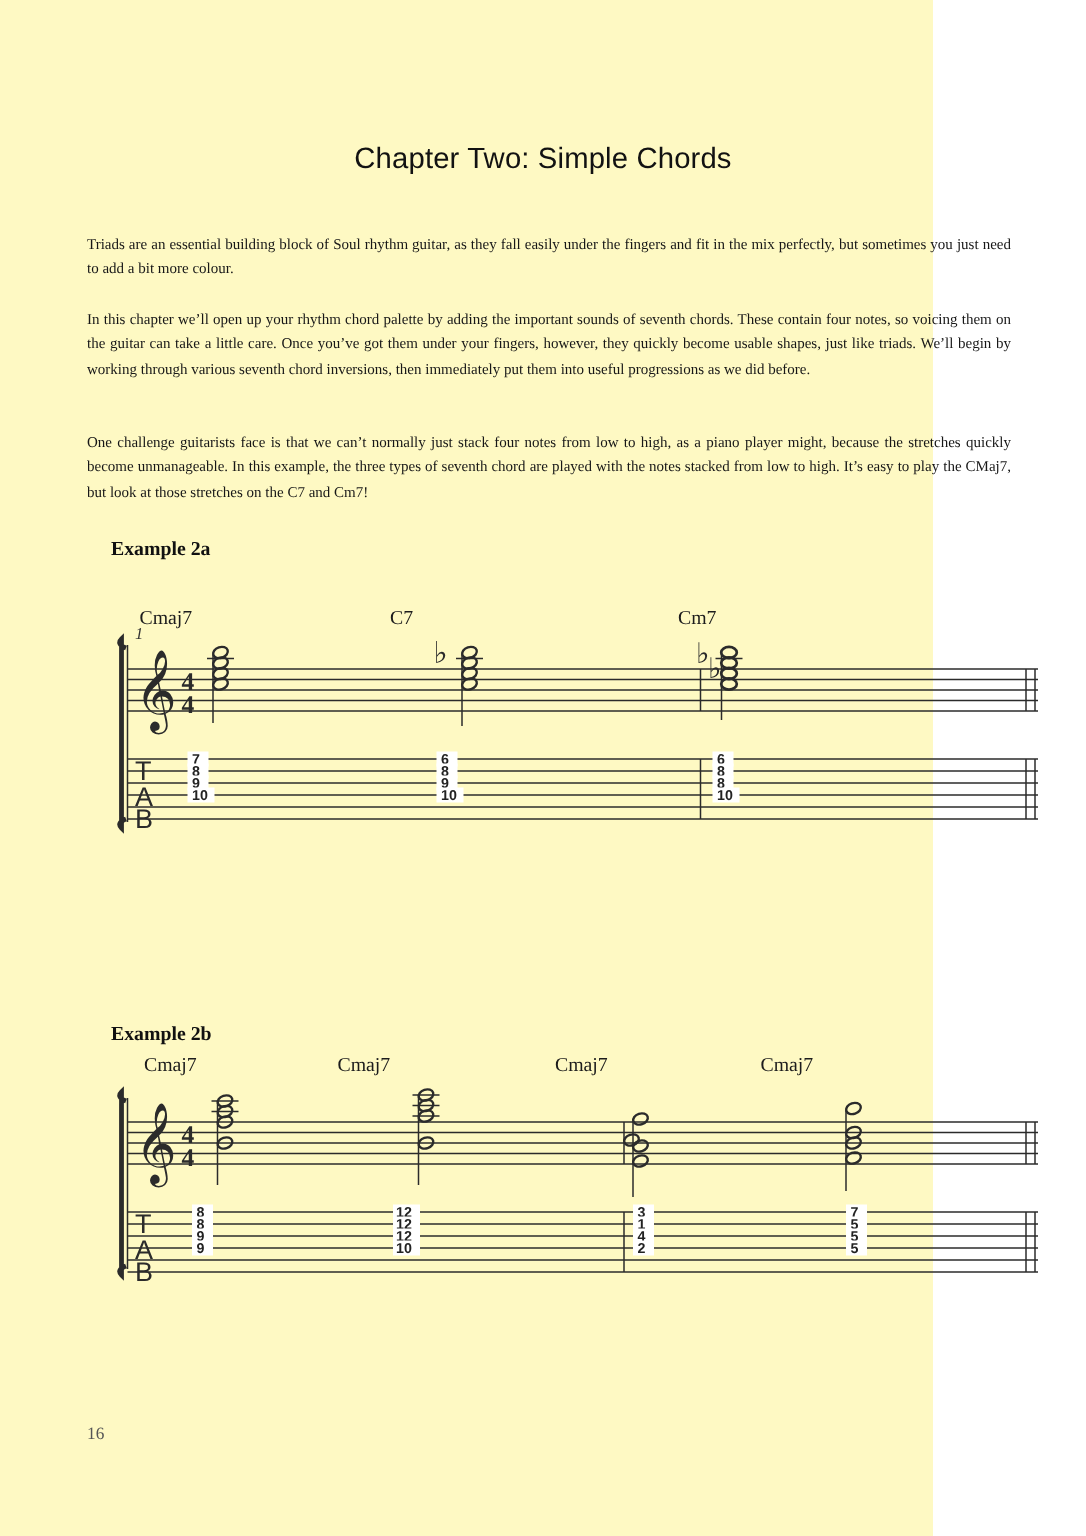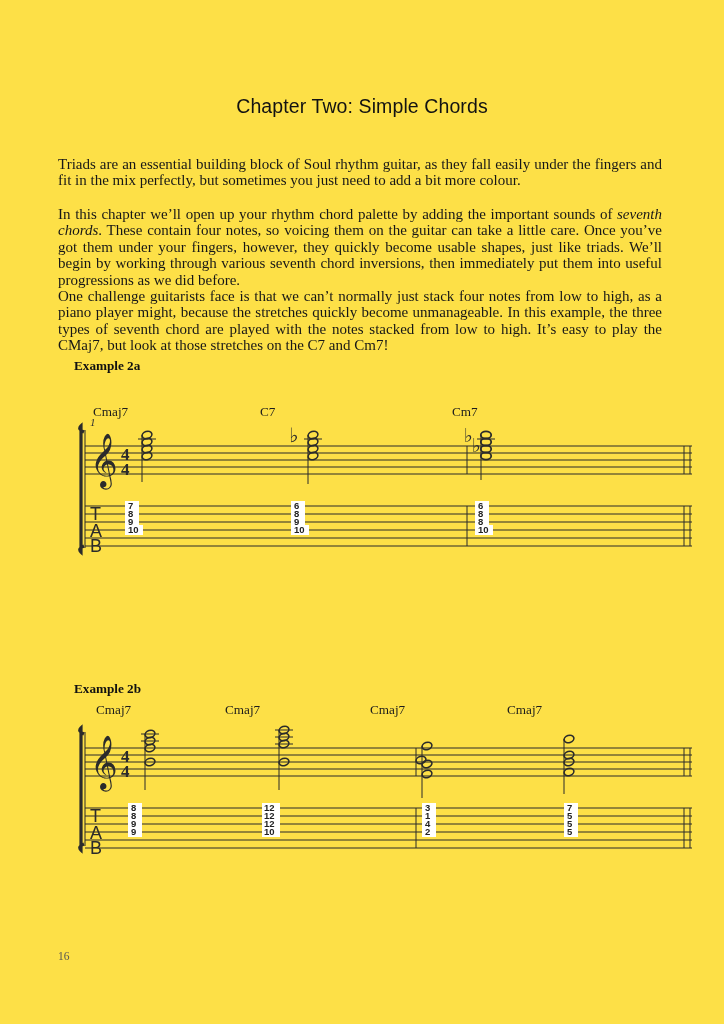--- a/index.html
+++ b/index.html
@@ -12,23 +12,23 @@
     height: 1024px;
     position: relative;
     font-family: "Liberation Serif", "DejaVu Serif", serif;
     color: #1a1a1a;
     overflow: hidden;
   }
 
   .page {
     position: absolute;
     inset: 0;
-    width: 724px;
+    width: 622px;
     height: 1024px;
-    background: #fde047;
+    background: #fef9c3;
   }
 
   
   .chapter-title {
     position: absolute;
     left: 0;
     top: 95px;
     width: 724px;
     text-align: center;
     font-family: "Liberation Sans", "DejaVu Sans", sans-serif;
@@ -38,28 +38,28 @@
     letter-spacing: 0.1px;
   }
 
   
   .body-col {
     position: absolute;
     left: 58px;
     width: 616px;
   }
   p.para {
-    margin: 0 12px 11px 0;
-    font-size: 15px;
+    margin: 0 0 11px 0;
+    font-size: 10px;
     line-height: 16.4px;
     text-align: justify;
     color: #171717;
   }
   p.para.last { margin-bottom: 0; }
-  .it { font-style: italic; }
+  .it { }
 
   .example-label {
     position: absolute;
     left: 74px;
     font-family: "Liberation Serif", "DejaVu Serif", serif;
     font-weight: bold;
     font-size: 13.2px;
     color: #111;
   }
 

